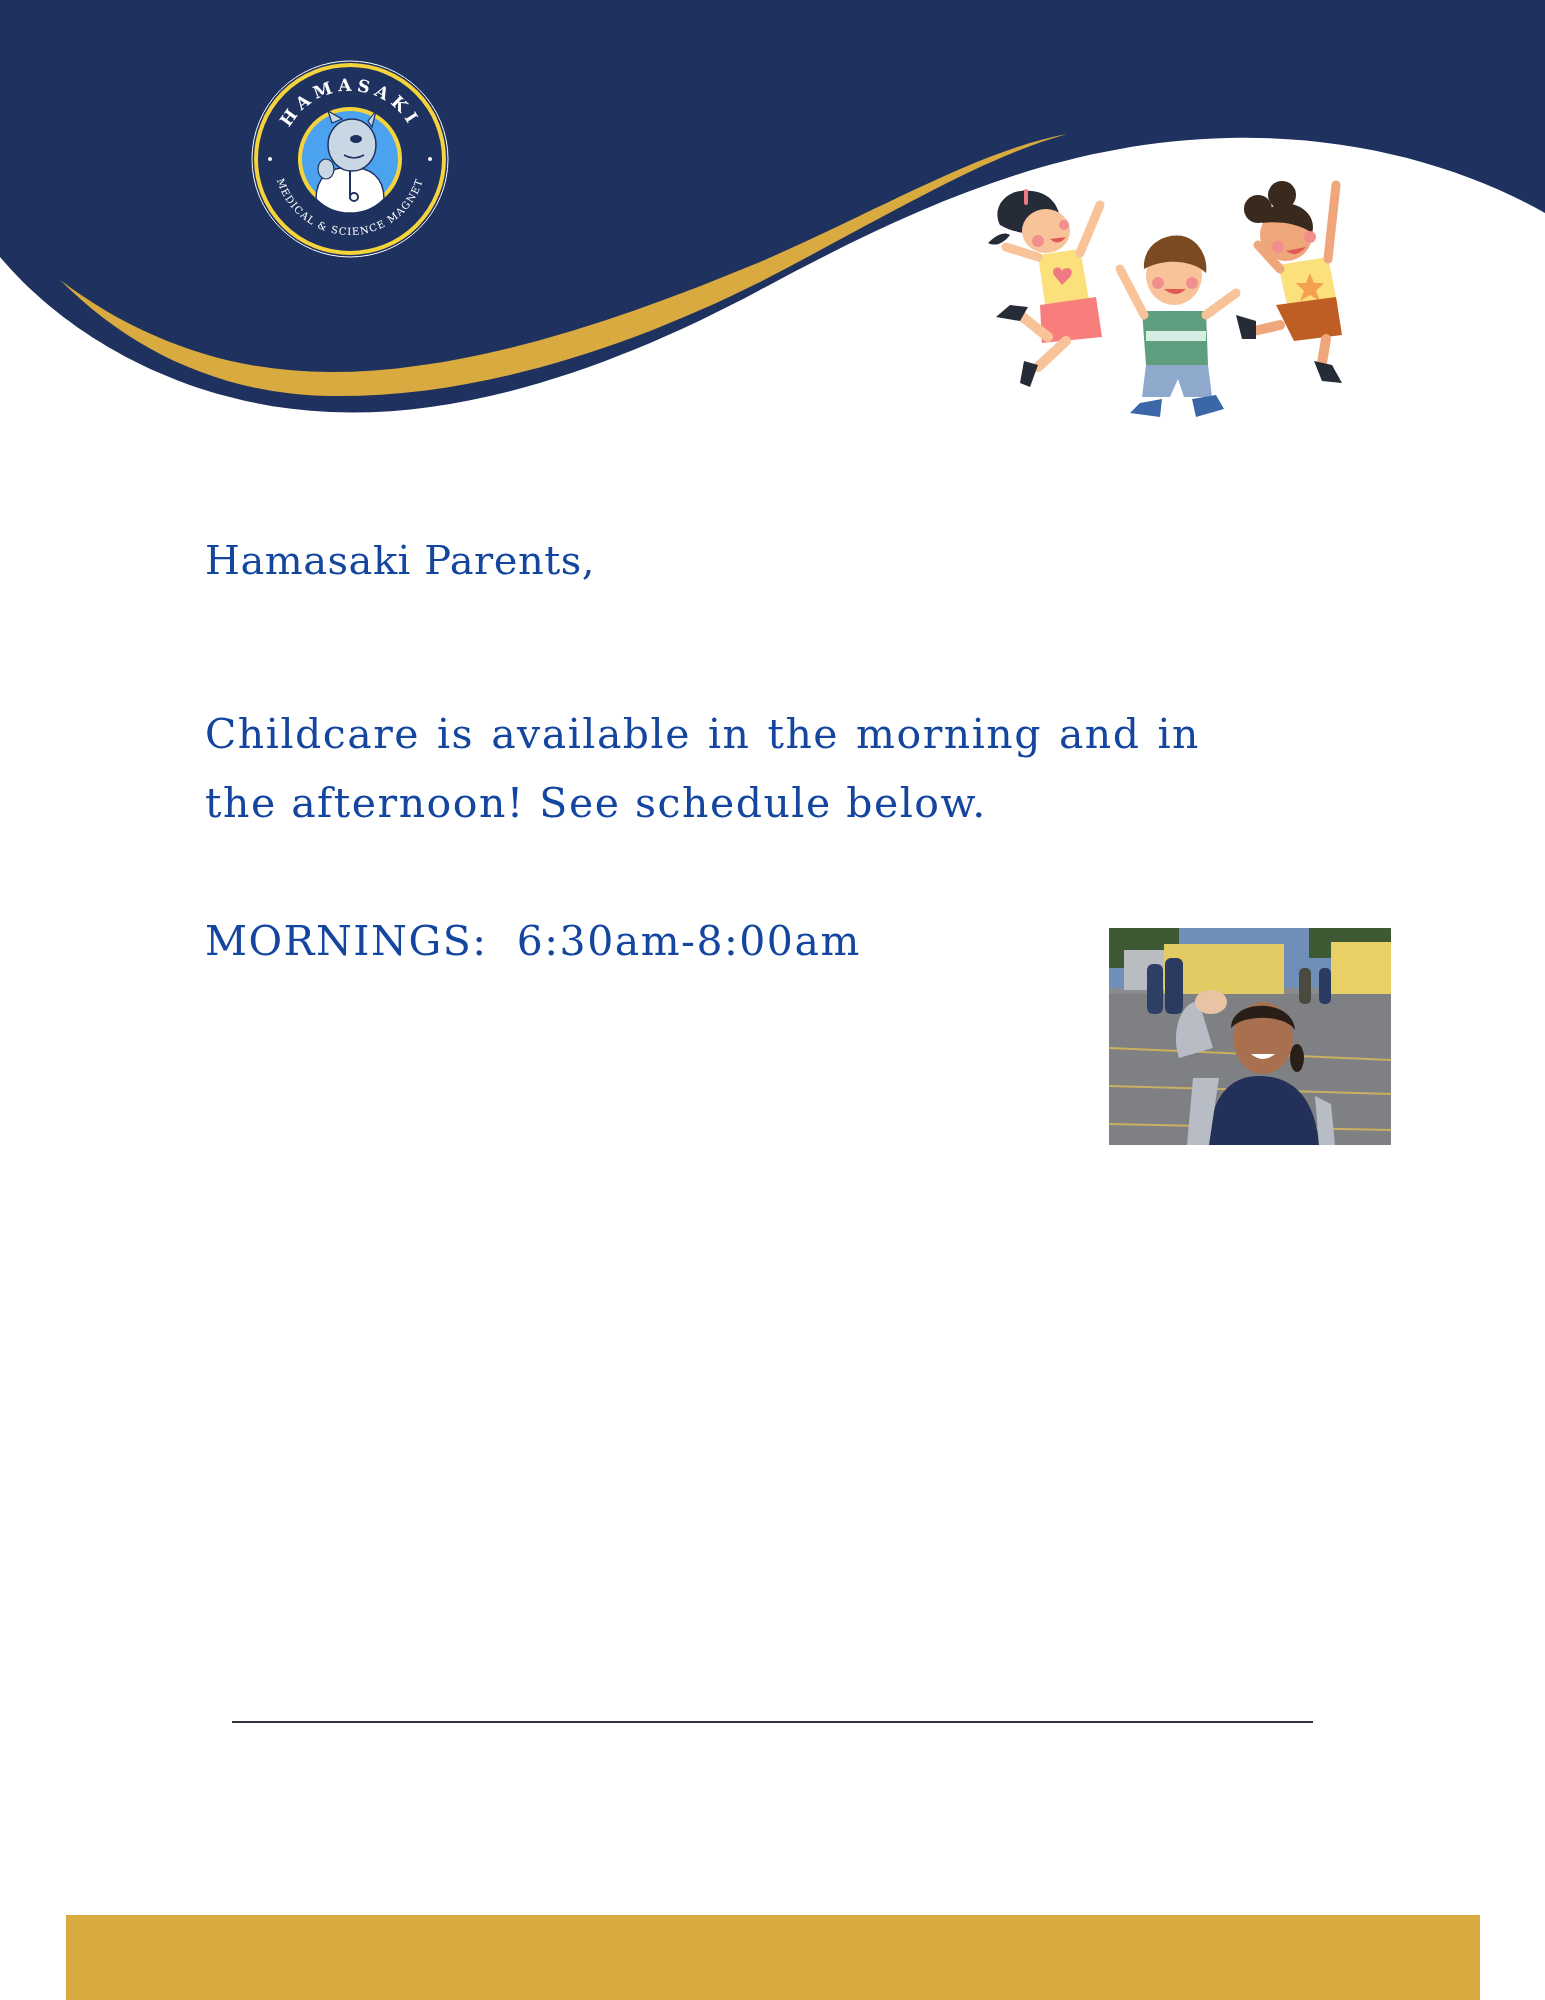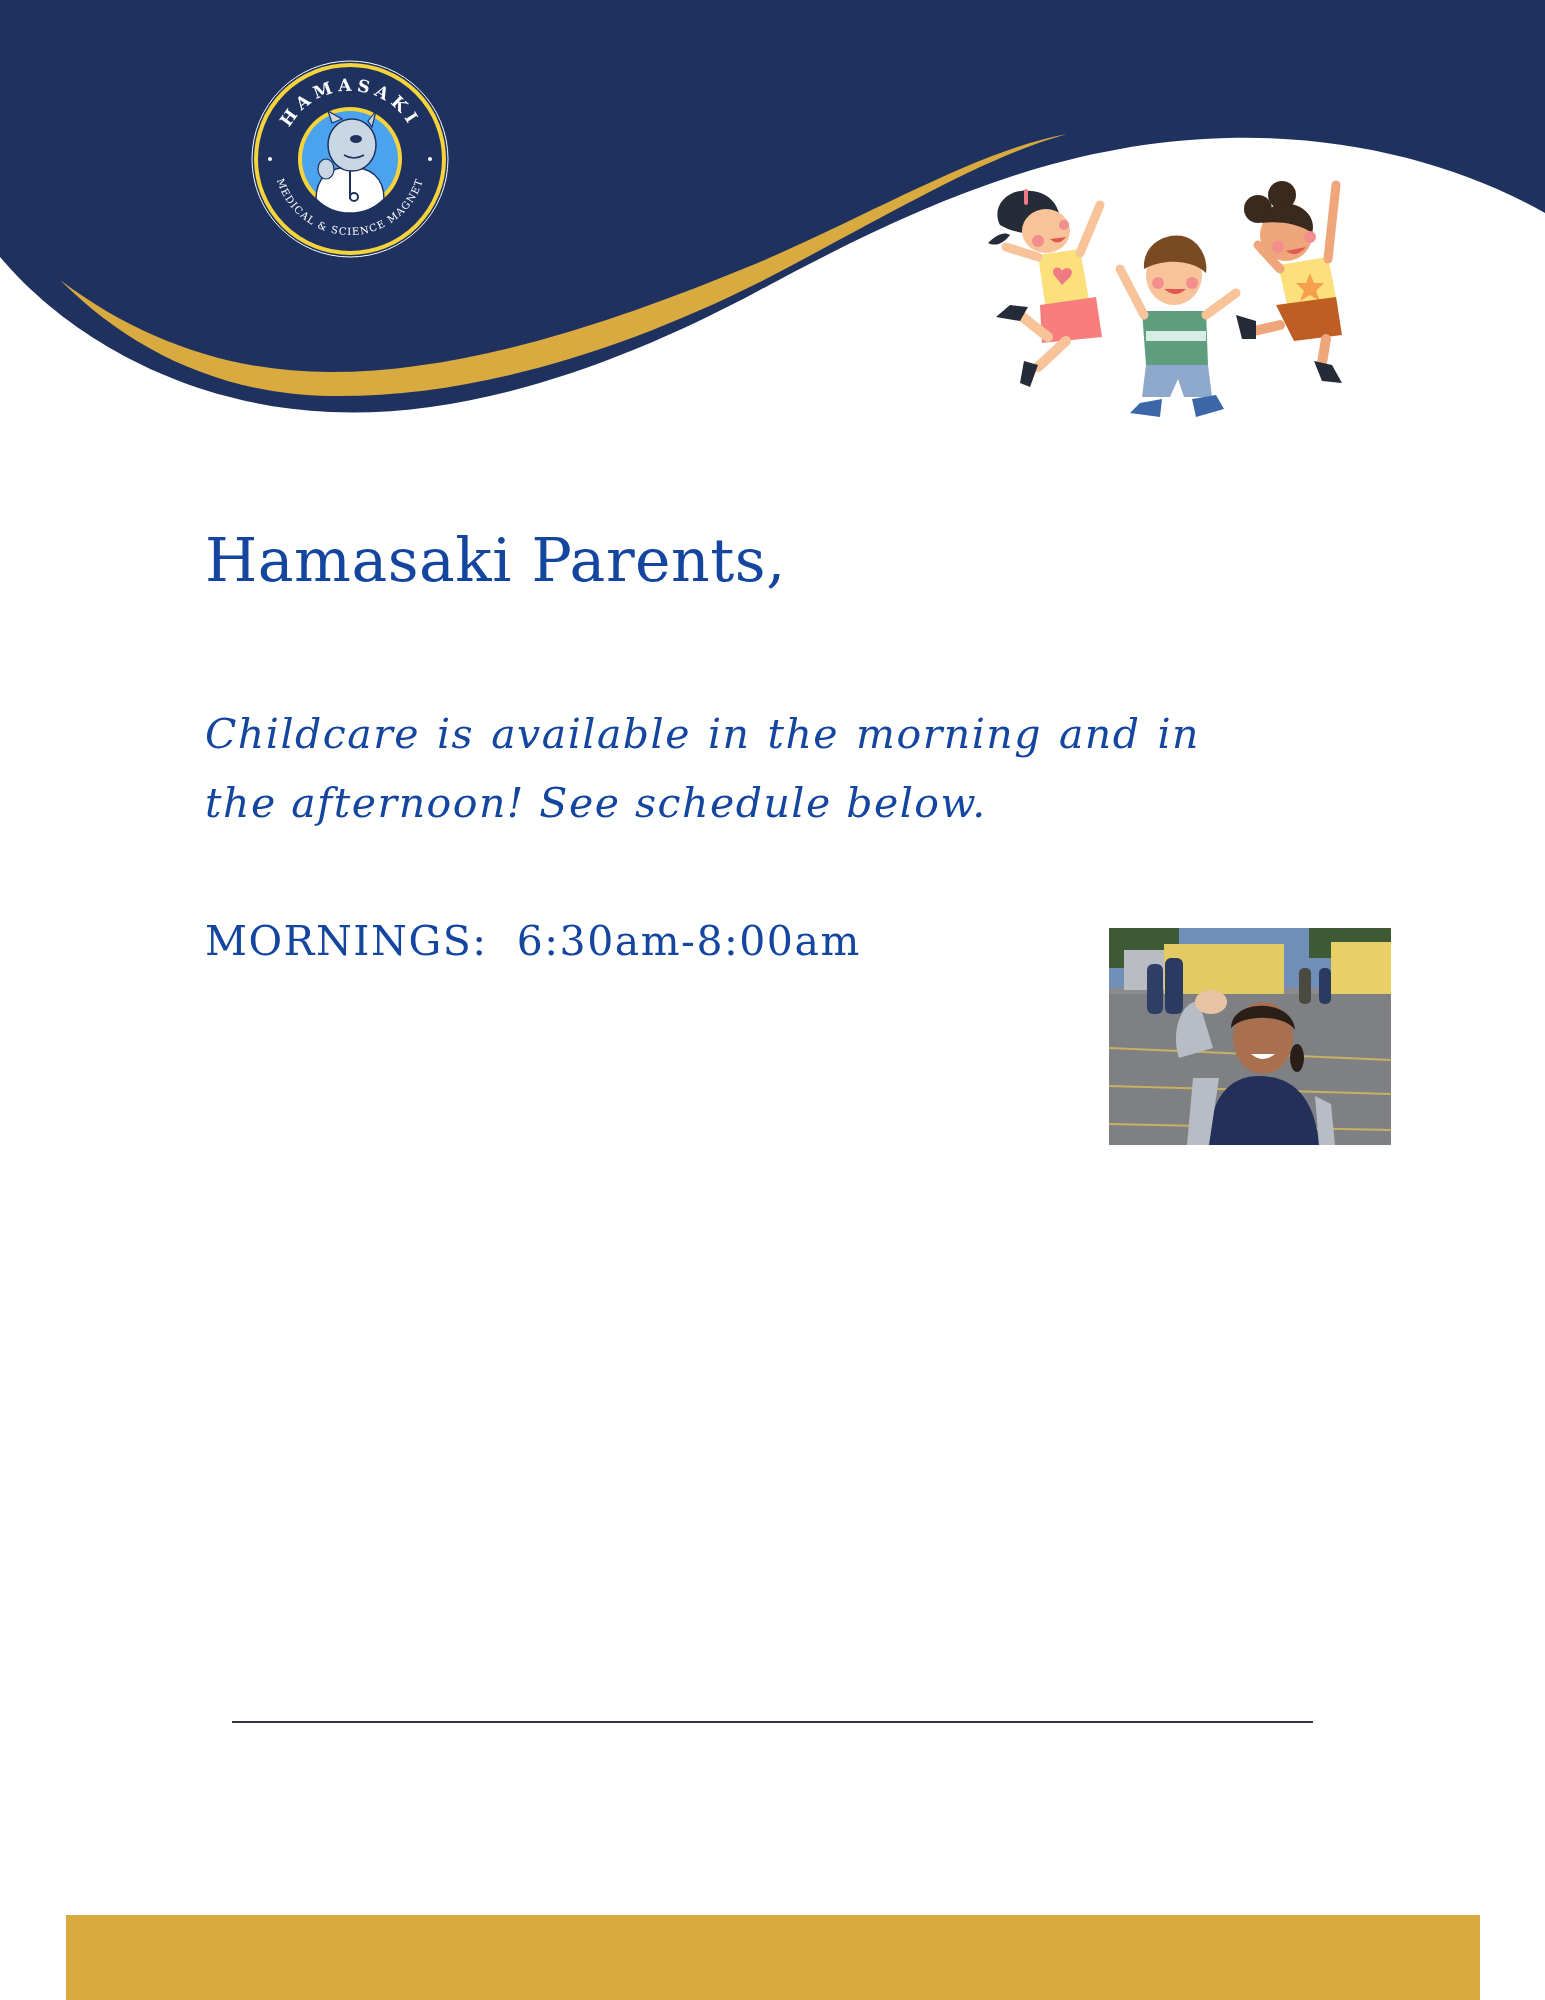--- a/index.html
+++ b/index.html
@@ -39,39 +39,38 @@
       position: absolute;
       left: 205px;
       top: 0;
       width: 995px;
       color: #1446A0;
     }
     .greeting {
       position: absolute;
       left: 0;
       top: 520px;
-      font-size: 60px;
+      font-size: 40px;
       line-height: 80px;
       white-space: nowrap;
       letter-spacing: 0.5px;
     }
     .body-text {
       position: absolute;
       left: 0;
       top: 700px;
       width: 995px;
       font-size: 41px;
       line-height: 69px;
       letter-spacing: 1.5px;
     }
     .para {
       margin: 0;
       text-align: justify;
       text-align-last: left;
-      font-style: italic;
     }
     .blank {
       height: 69px;
     }
     .sched-line {
       margin: 0;
       white-space: nowrap;
     }
     .photo {
       position: absolute;

